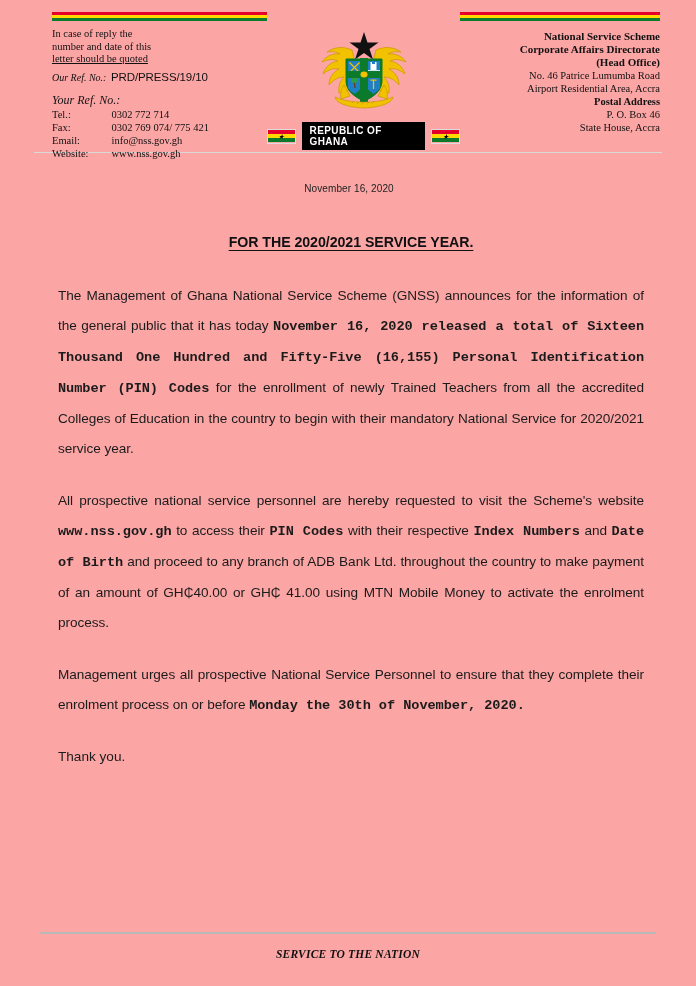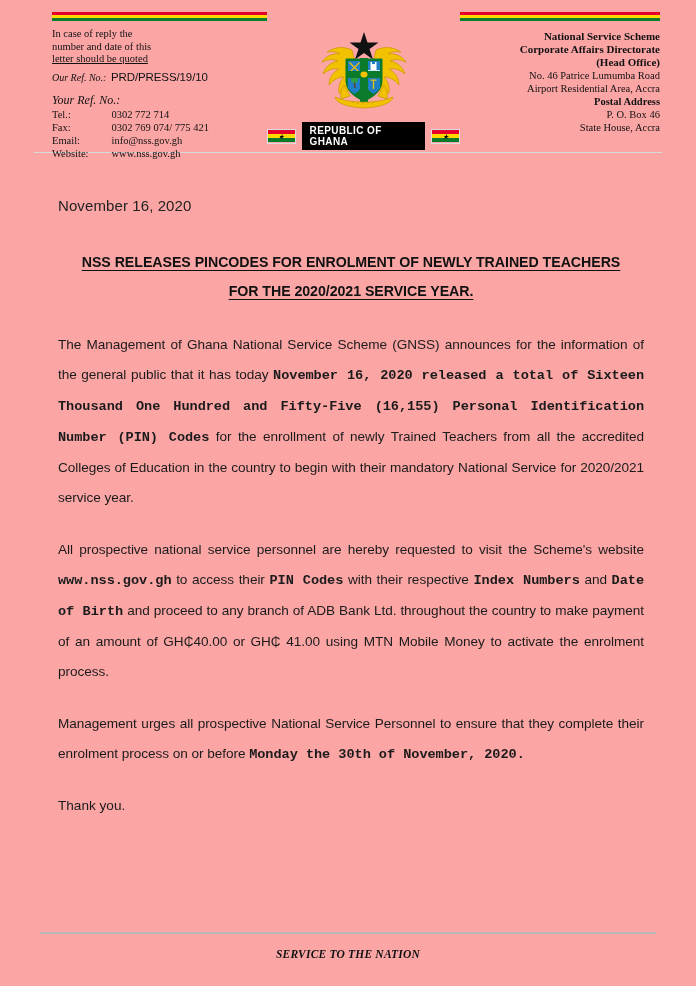--- a/index.html
+++ b/index.html
@@ -109,24 +109,24 @@
 
   .head-rule {
     height: 1px; background: #d9d9d9;
     margin: 2px 34px 0 34px;
   }
 
   
   .doc-body { padding: 0 52px 0 58px; }
 
   .date-line {
-    text-align: left;
-    font-size: 15px;
+    text-align: center;
+    font-size: 10px;
     color:#222;
-    margin-top: 44px;
+    margin-top: 30px;
     padding-right: 4px;
     letter-spacing: 0.1px;
   }
 
   .press-badge {
     display: inline-block;
     background: #111;
     color: #fff;
     font-weight: 700;
     font-size: 14.5px;
@@ -337,21 +337,20 @@
   </div>
 
   <div class="head-rule"></div>
 
   <div class="doc-body">
 
     <div class="date-line">November 16, 2020</div>
 
 
     <div class="title-block">
-      <div><span class="tline">NSS RELEASES PINCODES FOR ENROLMENT OF NEWLY TRAINED TEACHERS</span></div>
       <div><span class="tline">FOR THE 2020/2021 SERVICE YEAR.</span></div>
     </div>
 
     <p class="para first"><span>The Management of Ghana National Service Scheme (GNSS) announces for the information of the general public that it has today </span><b>November 16, 2020 released a total of Sixteen Thousand One Hundred and Fifty-Five (16,155) Personal Identification Number (PIN) Codes</b><span> for the enrollment of newly Trained Teachers from all the accredited Colleges of Education in the country to begin with their mandatory National Service for 2020/2021 service year.</span></p>
 
     <p class="para"><span>All prospective national service personnel are hereby requested to visit the Scheme's website </span><b>www.nss.gov.gh</b><span> to access their </span><b>PIN Codes</b><span> with their respective </span><b>Index Numbers</b><span> and </span><b>Date of Birth</b><span> and proceed to any branch of ADB Bank Ltd. throughout the country to make payment of an amount of GH₵40.00 or GH₵ 41.00 using MTN Mobile Money to activate the enrolment process.</span></p>
 
     <p class="para"><span>Management urges all prospective National Service Personnel to ensure that they complete their enrolment process on or before </span><b>Monday the 30th of November, 2020.</b></p>
 
     <div class="thanks">Thank you.</div>

